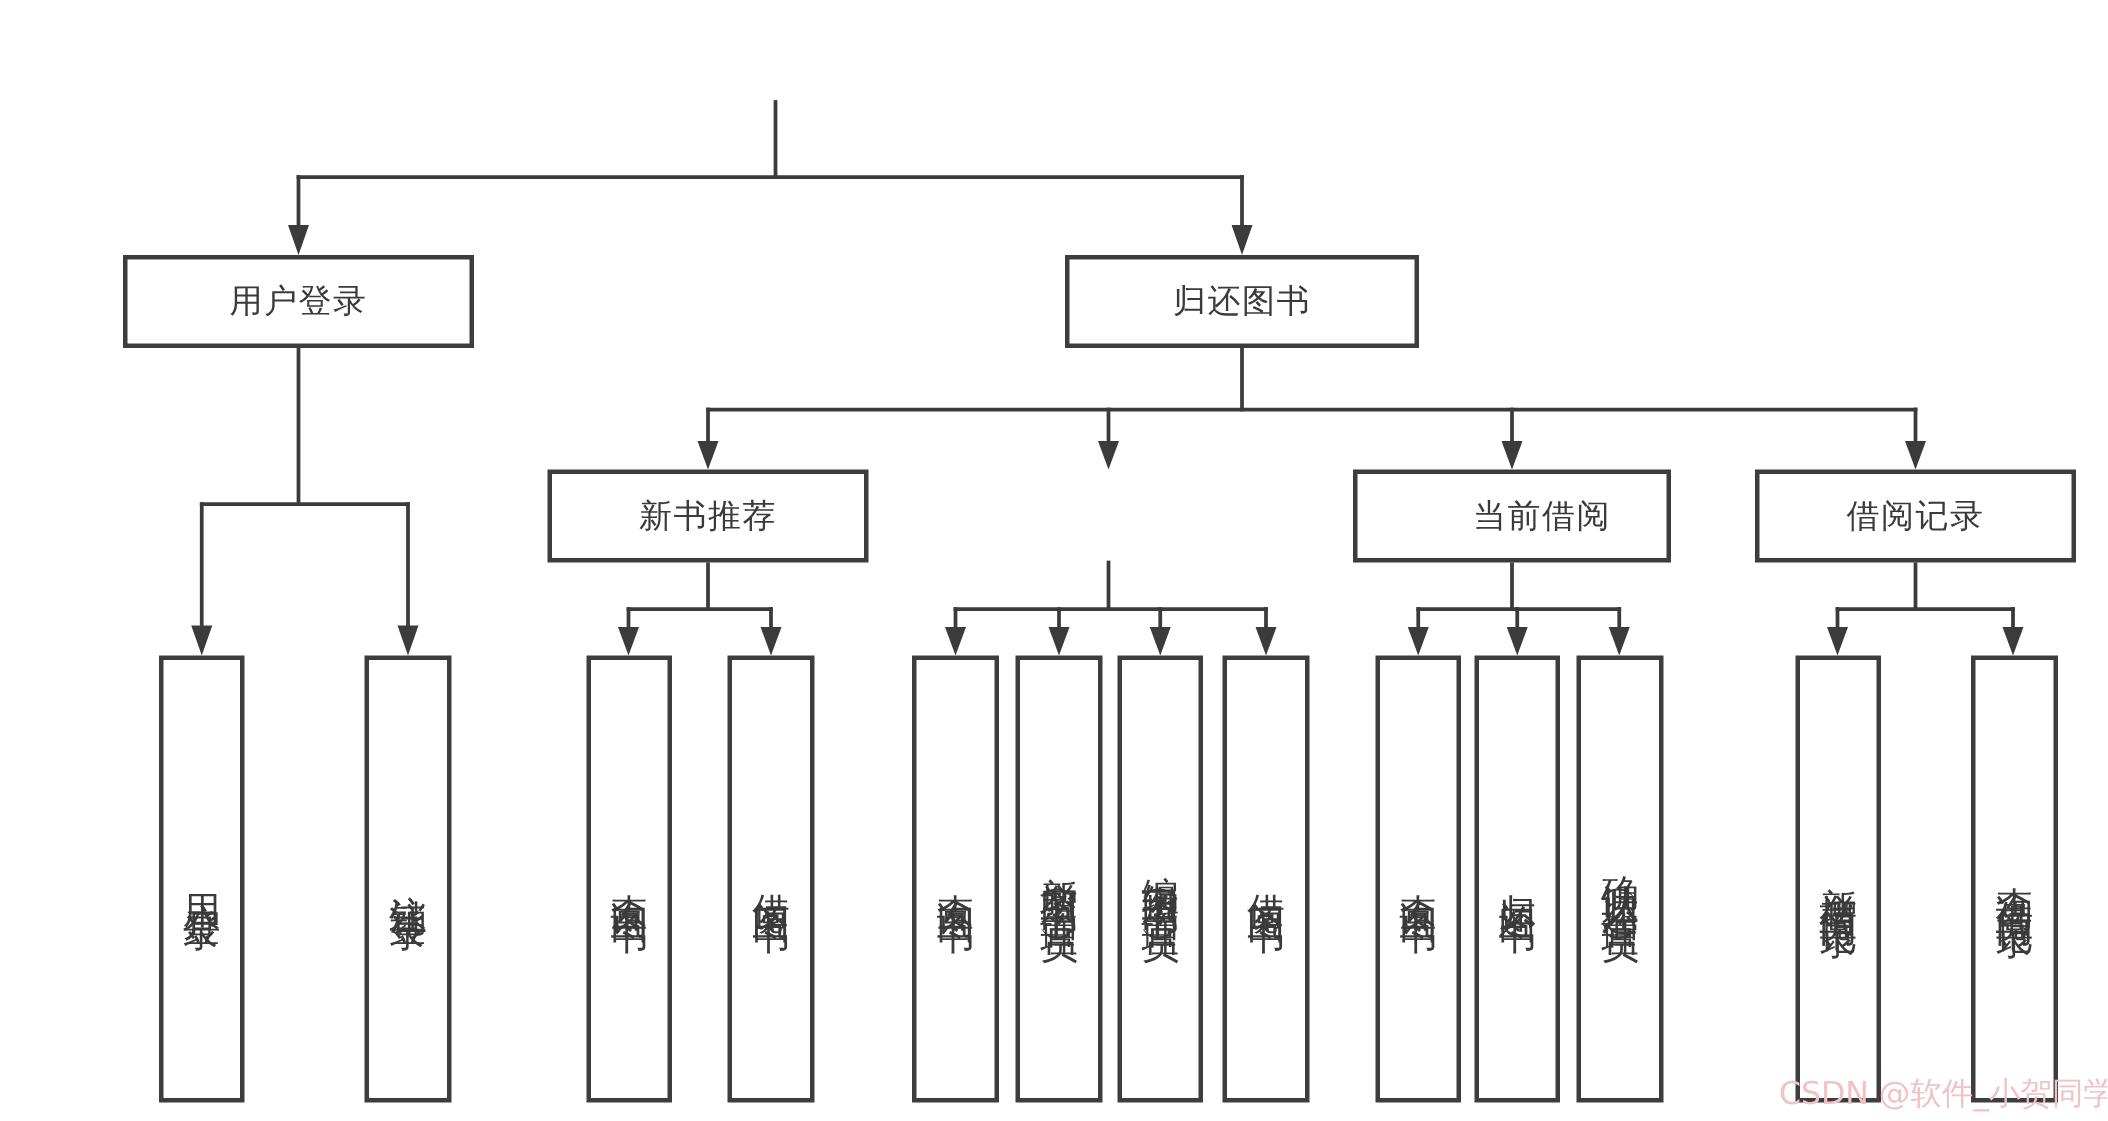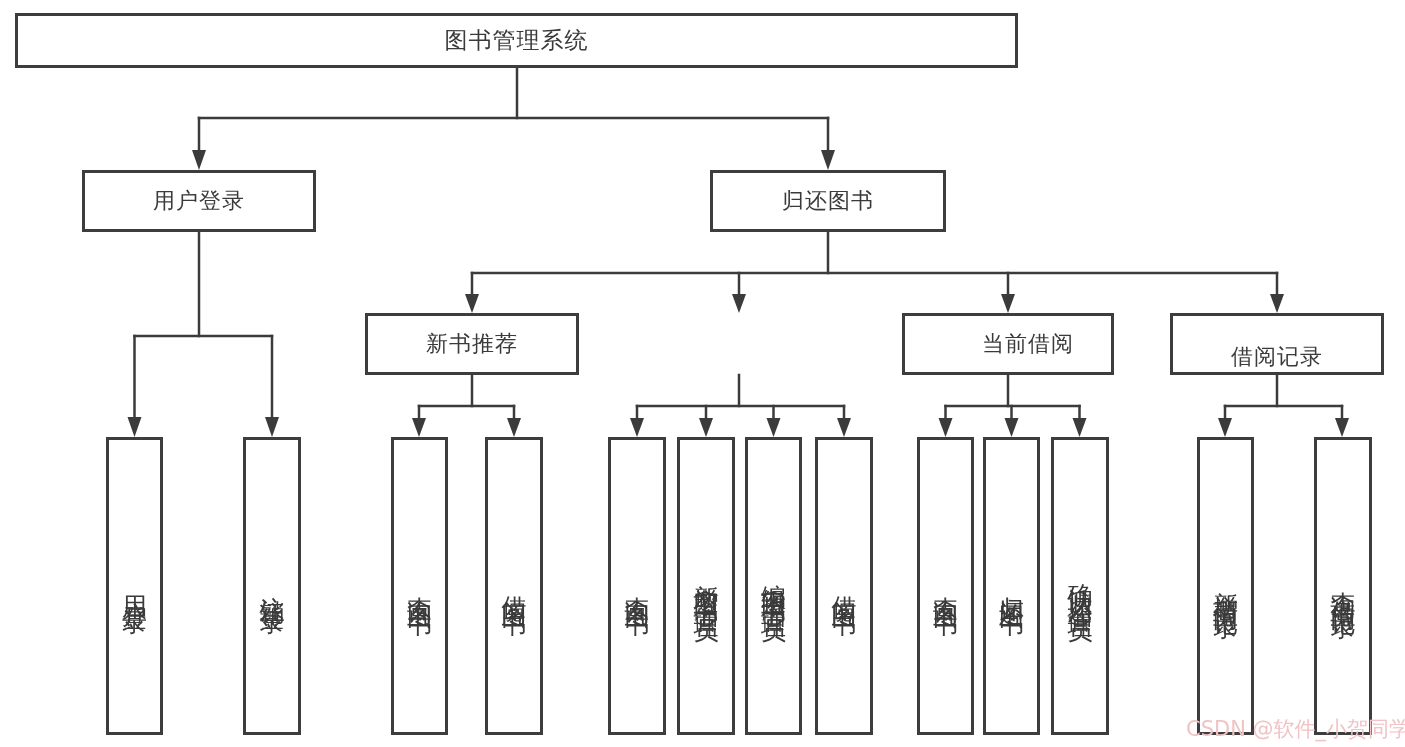--- a/index.html
+++ b/index.html
@@ -102,38 +102,35 @@
       <polygon points="766.5,418 780.5,418 773.5,437"></polygon>
       <polygon points="837,418 851,418 844,437"></polygon>
       <polygon points="938.5,418 952.5,418 945.5,437"></polygon>
       <polygon points="1004.5,418 1018.5,418 1011.5,437"></polygon>
       <polygon points="1072.5,418 1086.5,418 1079.5,437"></polygon>
       <polygon points="1218,418 1232,418 1225,437"></polygon>
       <polygon points="1335,418 1349,418 1342,437"></polygon>
     </g>
   </svg>
 
-  <div class="node root" style="left:15px;top:13px;width:1003px;height:55px;">
-    <span class="hlabel">图书管理系统</span>
-  </div>
 
   <div class="node" style="left:82px;top:170px;width:234px;height:62px;">
     <span class="hlabel">用户登录</span>
   </div>
   <div class="node" style="left:710px;top:170px;width:236px;height:62px;">
     <span class="hlabel">归还图书</span>
   </div>
 
   <div class="node" style="left:365px;top:313px;width:214px;height:62px;">
     <span class="hlabel">新书推荐</span>
   </div>
   <div class="node" style="left:902px;top:313px;width:212px;height:62px;padding-left:40px;">
     <span class="hlabel">当前借阅</span>
   </div>
-  <div class="node" style="left:1170px;top:313px;width:214px;height:62px;align-items:flex-end;">
+  <div class="node" style="left:1170px;top:313px;width:214px;height:62px;">
     <span class="hlabel">借阅记录</span>
   </div>
 
   <div class="node" style="left:106px;top:437px;width:57px;height:298px;">
     <span class="vlabel">用户登录</span>
   </div>
   <div class="node" style="left:243px;top:437px;width:58px;height:298px;">
     <span class="vlabel">注销登录</span>
   </div>
 

